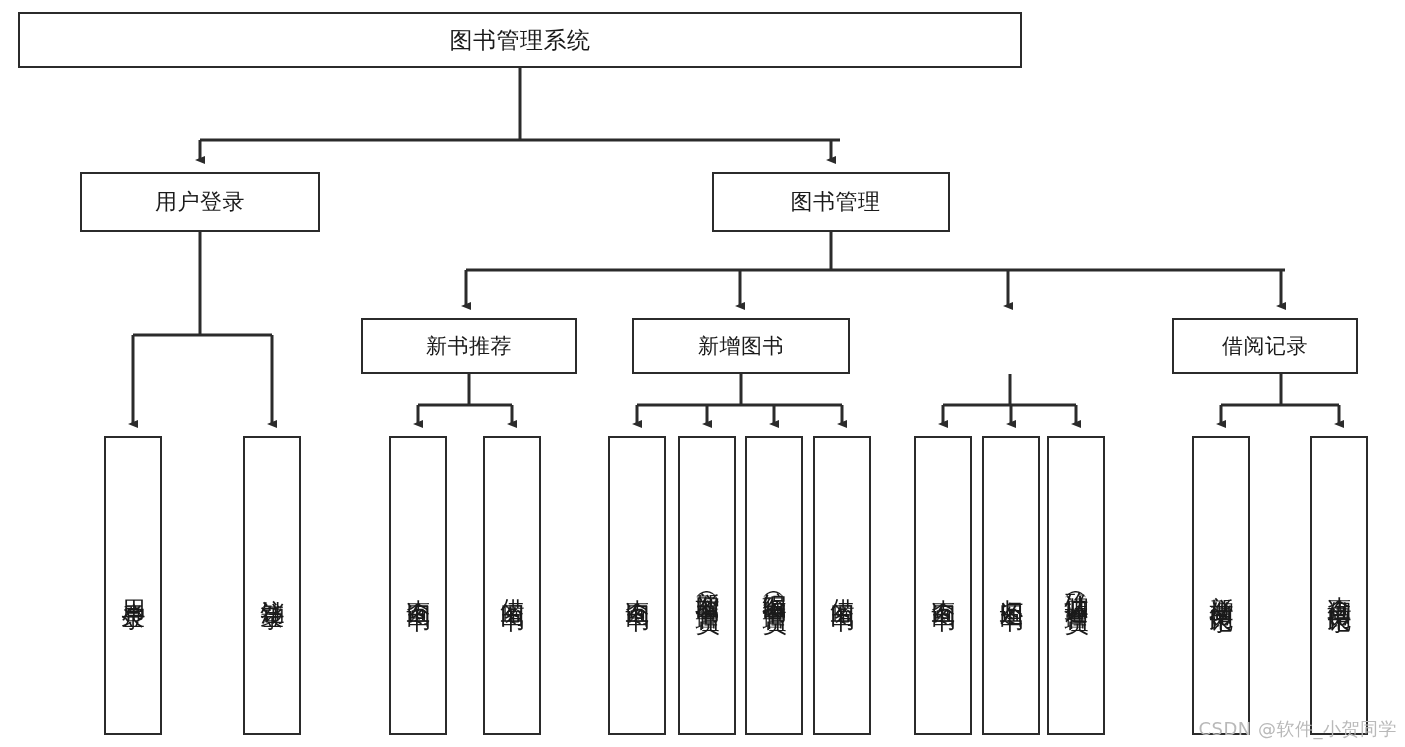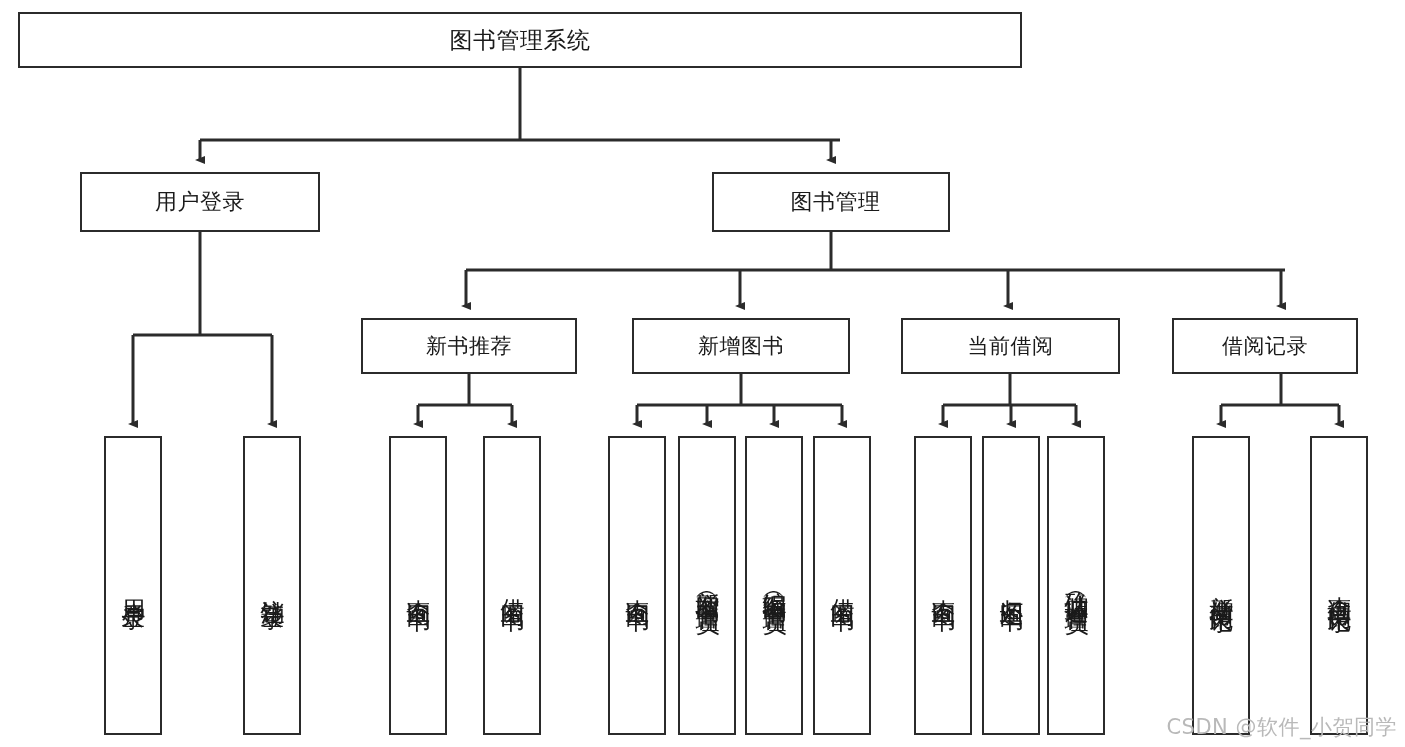--- a/index.html
+++ b/index.html
@@ -91,21 +91,21 @@
     text-orientation: upright;
     font-size: 24px;
     line-height: 1.05;
     letter-spacing: 3px;
     text-align: center;
   }
   .watermark {
     position: absolute;
     right: 8px;
     bottom: 6px;
-    font-size: 21px;
+    font-size: 18px;
     color: #b9b9b9;
     letter-spacing: 0.5px;
     z-index: 5;
     white-space: nowrap;
   }
 </style>
 </head>
 <body>
 
 <div id="canvas">
@@ -170,23 +170,20 @@
   <div class="node lvl1 n-bookmgr">
     <span class="node-label">图书管理</span>
   </div>
 
   <div class="node lvl2 n-new">
     <span class="node-label">新书推荐</span>
   </div>
   <div class="node lvl2 n-borrow">
     <span class="node-label">新增图书</span>
   </div>
-  <div class="node lvl2 n-cur">
-    <span class="node-label">当前借阅</span>
-  </div>
   <div class="node lvl2 n-rec">
     <span class="node-label">借阅记录</span>
   </div>
 
   <div class="node leaf" style="left:104px">
     <span class="node-label">用户登录</span>
   </div>
   <div class="node leaf" style="left:243px">
     <span class="node-label">注销登录</span>
   </div>

